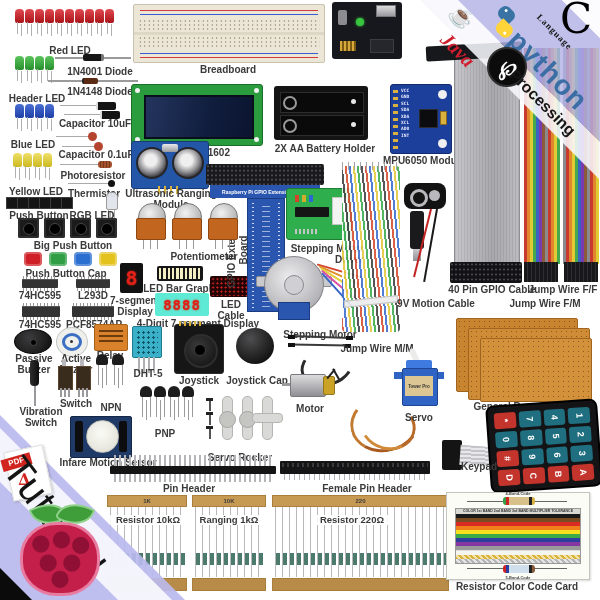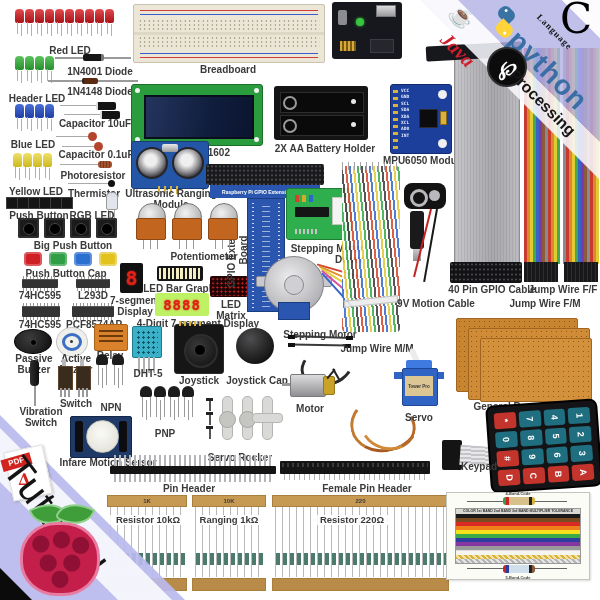--- a/index.html
+++ b/index.html
@@ -171,23 +171,23 @@
   <div class="lbl" style="left:106px;top:295px;width:58px">7-segment Display</div>
 
   <div class="c" style="left:157px;top:266px;width:46px;height:15px;background:#161616;border-radius:2px">
     <span style="position:absolute;inset:2px;background:repeating-linear-gradient(90deg,#f3eec4 0 2.5px,#161616 2.5px 4.3px)"></span>
   </div>
   <div class="lbl" style="left:143px;top:283px;width:72px">LED Bar Graph</div>
 
   <div class="c" style="left:210px;top:276px;width:38px;height:21px;background:#230404;border-radius:2px">
     <span style="position:absolute;inset:1px;background-image:radial-gradient(#c22 0.8px,transparent 1.1px);background-size:4.2px 4.2px"></span>
   </div>
-  <div class="lbl" style="left:211px;top:299px;width:40px">LED Matrix</div>
-
-  <div class="c" style="left:155px;top:293px;width:54px;height:23px;background:#bef264;border-radius:2px;display:flex;align-items:center;justify-content:center">
+  <div class="lbl" style="left:211px;top:299px;width:40px">LED Cable</div>
+
+  <div class="c" style="left:155px;top:293px;width:54px;height:23px;background:#5eead4;border-radius:2px;display:flex;align-items:center;justify-content:center">
     <span style="color:#e02015;font:700 14px 'DejaVu Sans Mono',monospace;letter-spacing:1px;text-shadow:0 0 2px #e02015">8888</span>
   </div>
   <div class="lbl" style="left:128px;top:318px;width:140px">4-Digit 7-segment Display</div>
 
   <div class="c" style="left:133px;top:4px;width:190px;height:57px;background:#ebe6d6;border:1px solid #c9c2ae;border-radius:2px">
     <span style="position:absolute;left:6px;right:6px;top:5px;height:1px;background:#d23b3b"></span>
     <span style="position:absolute;left:6px;right:6px;top:9px;height:1px;background:#3b5bd2"></span>
     <span style="position:absolute;left:4px;right:4px;top:14px;height:12px;background-image:radial-gradient(#9c9480 0.7px,transparent 1px);background-size:4.5px 4px"></span>
     <span style="position:absolute;left:0;right:0;top:27px;height:3px;background:#ddd8c6"></span>
     <span style="position:absolute;left:4px;right:4px;top:31px;height:12px;background-image:radial-gradient(#9c9480 0.7px,transparent 1px);background-size:4.5px 4px"></span>
@@ -550,20 +550,21 @@
       <div class="ccr" style="height:4px;background:#8536a0"></div>
       <div class="ccr" style="height:4px;background:#9a9a9a"></div>
       <div class="ccr" style="height:4px;background:#f5f5f0;border-top:0.5px solid #ddd"></div>
       <div class="ccr" style="height:4px;background:repeating-linear-gradient(45deg,#d9b23a 0 2px,#f2e2a8 2px 4px)"></div>
       <div class="ccr" style="height:4px;background:repeating-linear-gradient(45deg,#b5b5b5 0 2px,#e5e5e5 2px 4px)"></div>
     </div>
     <span style="position:absolute;left:20px;bottom:10px;width:100px;height:1px;background:#666"></span>
     <span style="position:absolute;left:56px;bottom:6px;width:26px;height:8px;background:#cfe0ec;border-radius:3px;border-left:3px solid #c22;border-right:3px solid #8a5a3a;box-shadow:inset 3px 0 0 #2c3e9e,inset -3px 0 0 #222"></span>
     <span style="position:absolute;left:0;right:0;bottom:-1px;text-align:center;font:600 4px 'Liberation Sans',sans-serif;color:#444">5-Band-Code</span>
   </div>
+  <div class="lbl" style="left:444px;top:581px;width:146px">Resistor Color Code Card</div>
 
   <div class="band" style="clip-path:polygon(420px 0,458px 0,600px 142px,600px 180px);background:rgba(247,247,253,.88)"></div>
   <div class="band" style="clip-path:polygon(458px 0,562px 0,600px 38px,600px 142px);background:rgba(178,178,230,.82)"></div>
   <div class="band" style="clip-path:polygon(562px 0,600px 0,600px 38px);background:rgba(252,252,255,.95)"></div>
 
   <div class="rot45" style="left:462px;top:0px;font-size:20px;color:#2a66b8">☕</div>
   <div class="rot45" style="left:452px;top:28px;font:700 italic 20px 'Liberation Serif',serif;color:#cf1f2e">Java</div>
 
   <div class="rot45" style="left:504px;top:2px;width:30px;height:30px">
     <span style="position:absolute;left:2px;top:0;width:17px;height:14px;background:#3873a3;border-radius:6px 6px 0 6px"></span>

